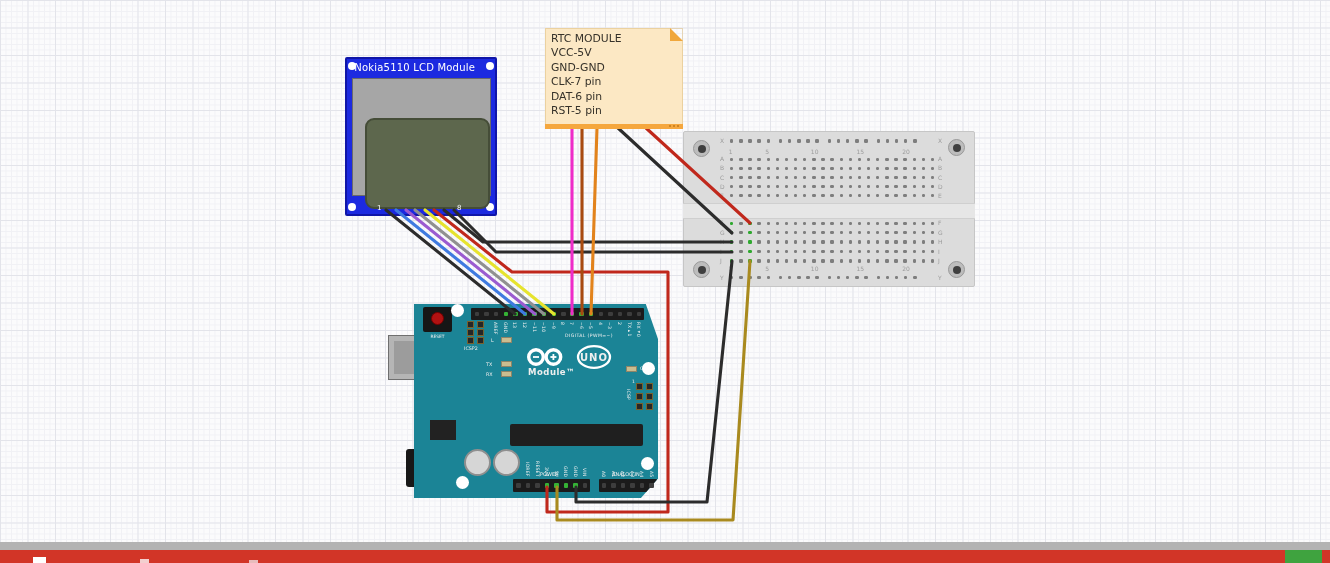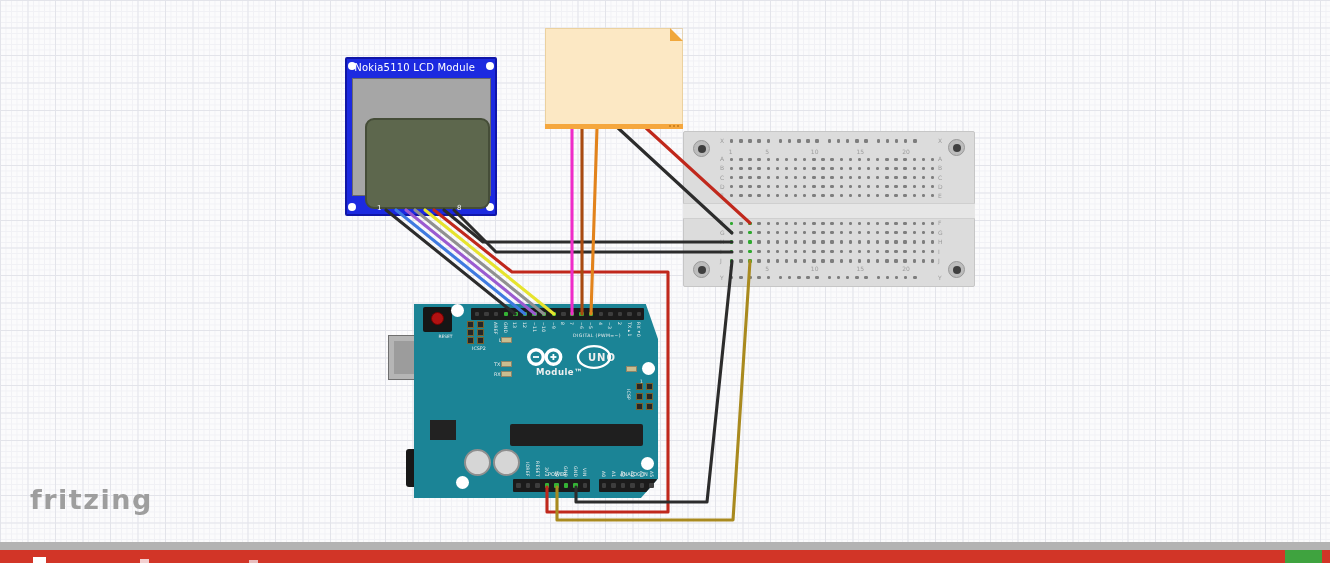--- a/index.html
+++ b/index.html
@@ -40,21 +40,21 @@
   
   #arduino{left:414px;top:304px;width:244px;height:194px;z-index:1;}
   #usb{position:absolute;left:-26px;top:31px;width:58px;height:45px;background:#b5b5b5;border:1px solid #6f6f6f;box-sizing:border-box;}
   #usb::after{content:"";position:absolute;left:5px;top:5px;right:5px;bottom:5px;background:#9c9c9c;}
   #jack{position:absolute;left:-8px;top:145px;width:52px;height:38px;background:#181818;border-radius:3px;}
   #pcb{position:absolute;left:0;top:0;width:244px;height:194px;background:#1b8496;
     clip-path:polygon(0 0,95% 0,100% 18%,100% 90%,93% 100%,0 100%);}
   .mnt{width:13px;height:13px;border-radius:50%;background:#fff;}
   #reset-btn{left:9px;top:3px;width:29px;height:25px;background:#161616;border-radius:2px;}
   #reset-cap{left:16.5px;top:8px;width:13px;height:13px;border-radius:50%;background:#b01212;border:1px solid #700;box-sizing:border-box;}
-  .wlab{color:#efefef;margin-left:8px;}
+  .wlab{color:#efefef;}
   .hdr{background:#1b1b1b;border-radius:1px;}
   .pinhole{width:4.6px;height:4.6px;border-radius:1px;background:#3d3d3d;z-index:2;}
   .pinhole.green{background:#35b235;}
   .pad{width:6.4px;height:6.4px;background:#262626;border:1px solid #77622f;box-sizing:border-box;z-index:2;}
   .vlab{position:absolute;writing-mode:vertical-rl;font-size:4.6px;color:#f0f0f0;letter-spacing:.2px;line-height:5px;z-index:2;}
   .led{width:11px;height:6px;background:#cabd90;border:1px solid #8e8568;box-sizing:border-box;}
   #chip{left:96px;top:120px;width:133px;height:22px;background:#1f1f1f;border-radius:2px;}
   #vreg{left:16px;top:116px;width:26px;height:20px;background:#222;}
   .cap{width:27px;height:27px;border-radius:50%;background:#d6d6d6;border:2px solid #8f8f8f;box-sizing:border-box;}
   
@@ -151,27 +151,34 @@
         <polyline points="597,128 591,314" fill="none" stroke="#e2831c" stroke-width="3.1" stroke-linecap="round" stroke-linejoin="round"></polyline>
         <polyline points="618,128 732,233" fill="none" stroke="#2c2c2c" stroke-width="3.1" stroke-linecap="round" stroke-linejoin="round"></polyline>
         <polyline points="646,128 750,223" fill="none" stroke="#c0281c" stroke-width="3.1" stroke-linecap="round" stroke-linejoin="round"></polyline>
         <polyline points="750,261 733,520 557,520 557,487" fill="none" stroke="#a98a1f" stroke-width="3.1" stroke-linecap="round" stroke-linejoin="round"></polyline>
         <polyline points="732,261 707,502 576,502 576,487" fill="none" stroke="#2c2c2c" stroke-width="3.1" stroke-linecap="round" stroke-linejoin="round"></polyline>
       </g>
   </svg>
 
   <div id="note" class="abs">
     <div id="note-fold" class="abs"></div>
+    <div id="note-lines" class="abs">
+      <div>RTC MODULE</div>
+      <div>VCC-5V</div>
+      <div>GND-GND</div>
+      <div>CLK-7 pin</div>
+      <div>DAT-6 pin</div>
+      <div>RST-5 pin</div>
+    </div>
     <div id="note-bar" class="abs"></div>
     <span class="abs grip-dot" style="right:4px;"></span>
     <span class="abs grip-dot" style="right:8px;"></span>
     <span class="abs grip-dot" style="right:12px;"></span>
   </div>
 
-  <div id="watermark" class="abs">fritzing</div>
 
   <div id="bar-gray" class="abs"></div>
   <div id="bar-red" class="abs">
     <div class="abs bar-mark" style="left:33px;top:7px;width:13px;height:6px;"></div>
     <div class="abs bar-mark" style="left:140px;top:9px;width:9px;height:4px;background:#f3cfcf;"></div>
     <div class="abs bar-mark" style="left:249px;top:10px;width:9px;height:3px;background:#e8bcbc;"></div>
     <div id="bar-green" class="abs"></div>
   </div>
 <div class="abs lcd-pin" style="left: 383.5px; top: 206px;"></div>
     <div class="abs lcd-pin" style="left: 393.1px; top: 206px;"></div>

